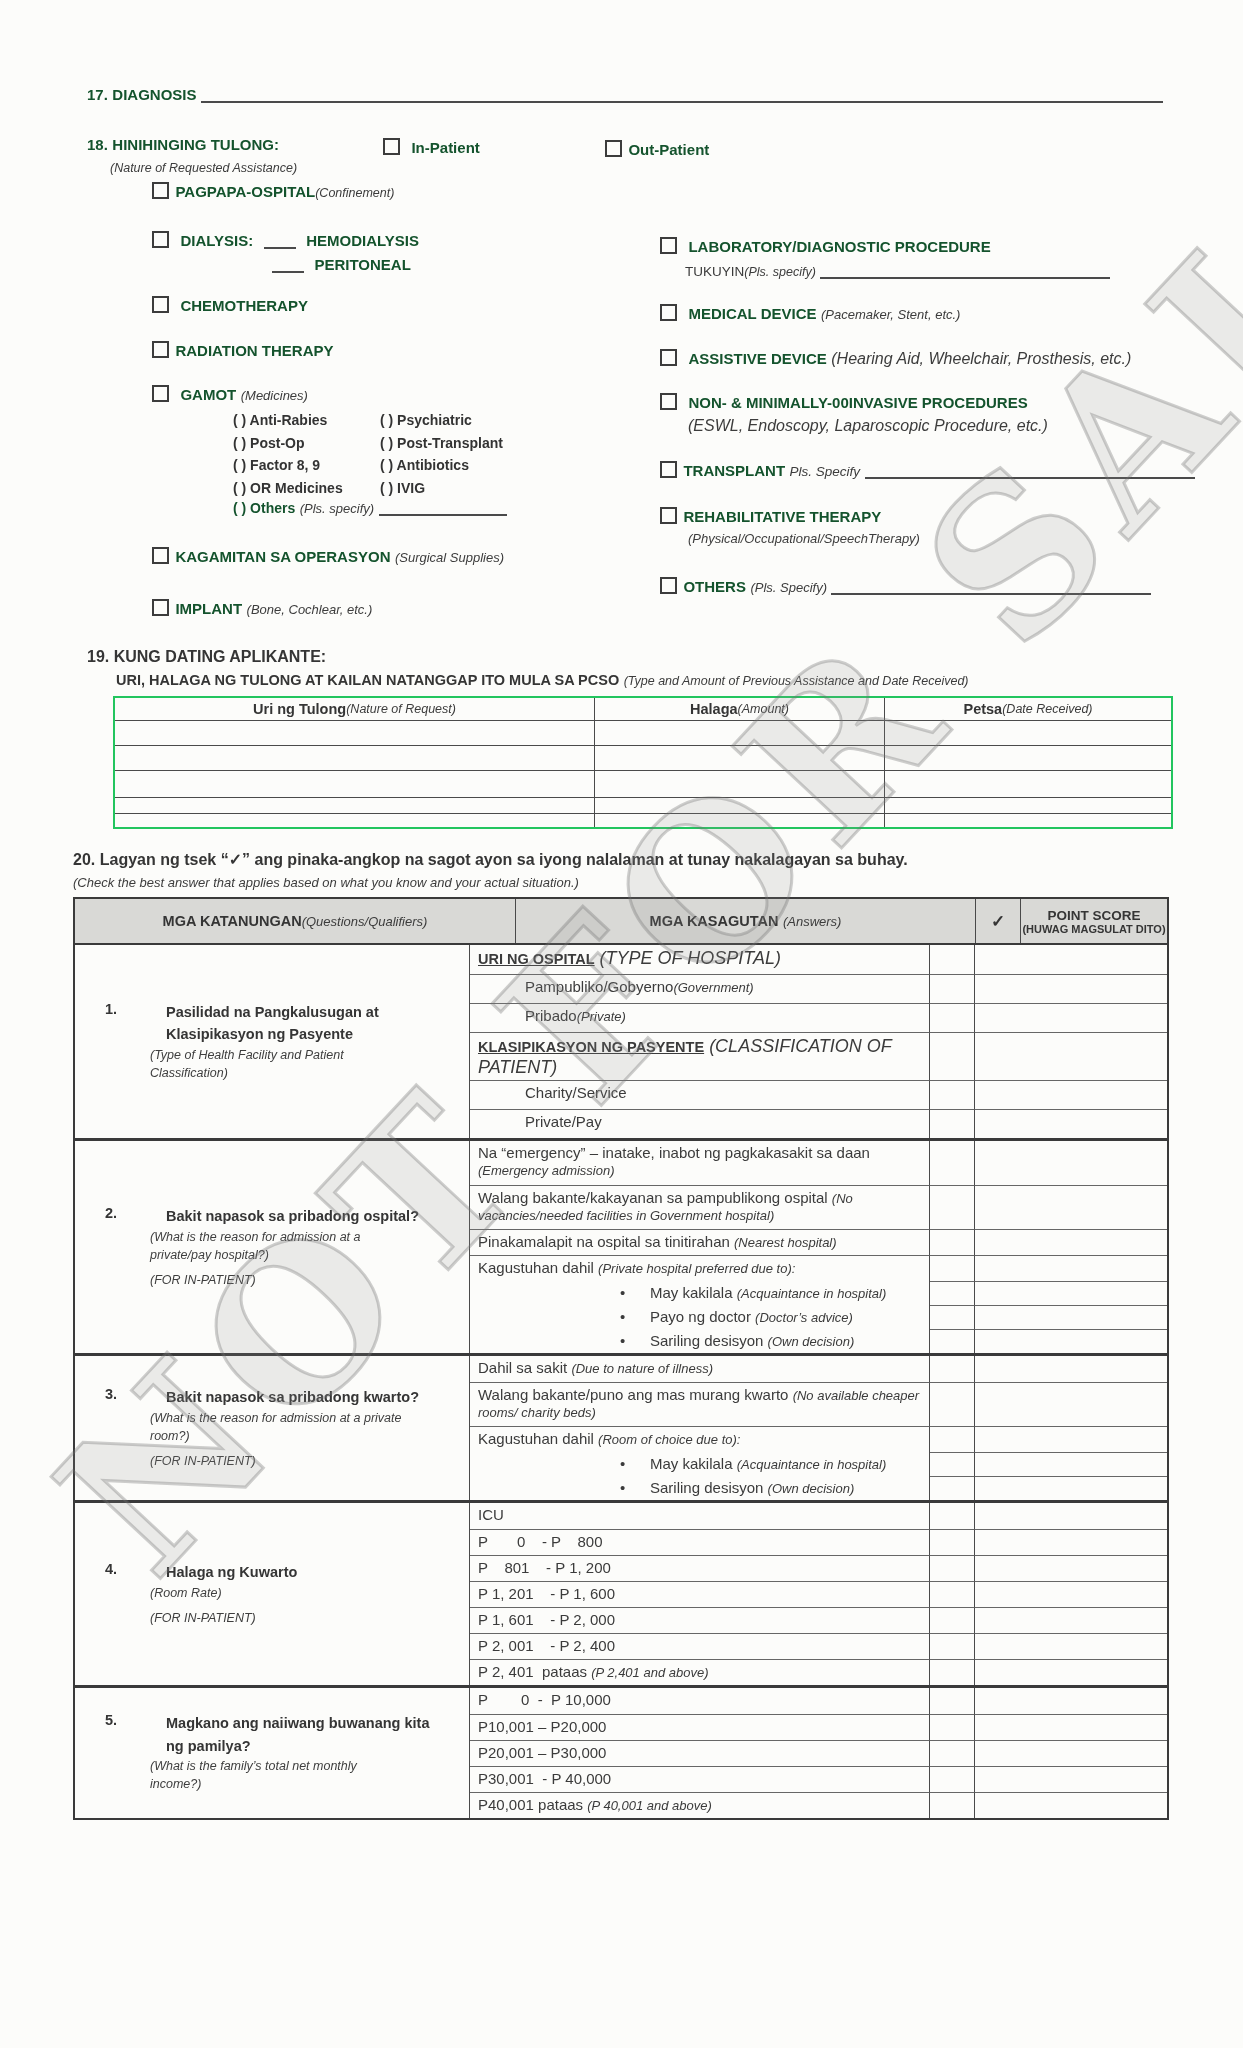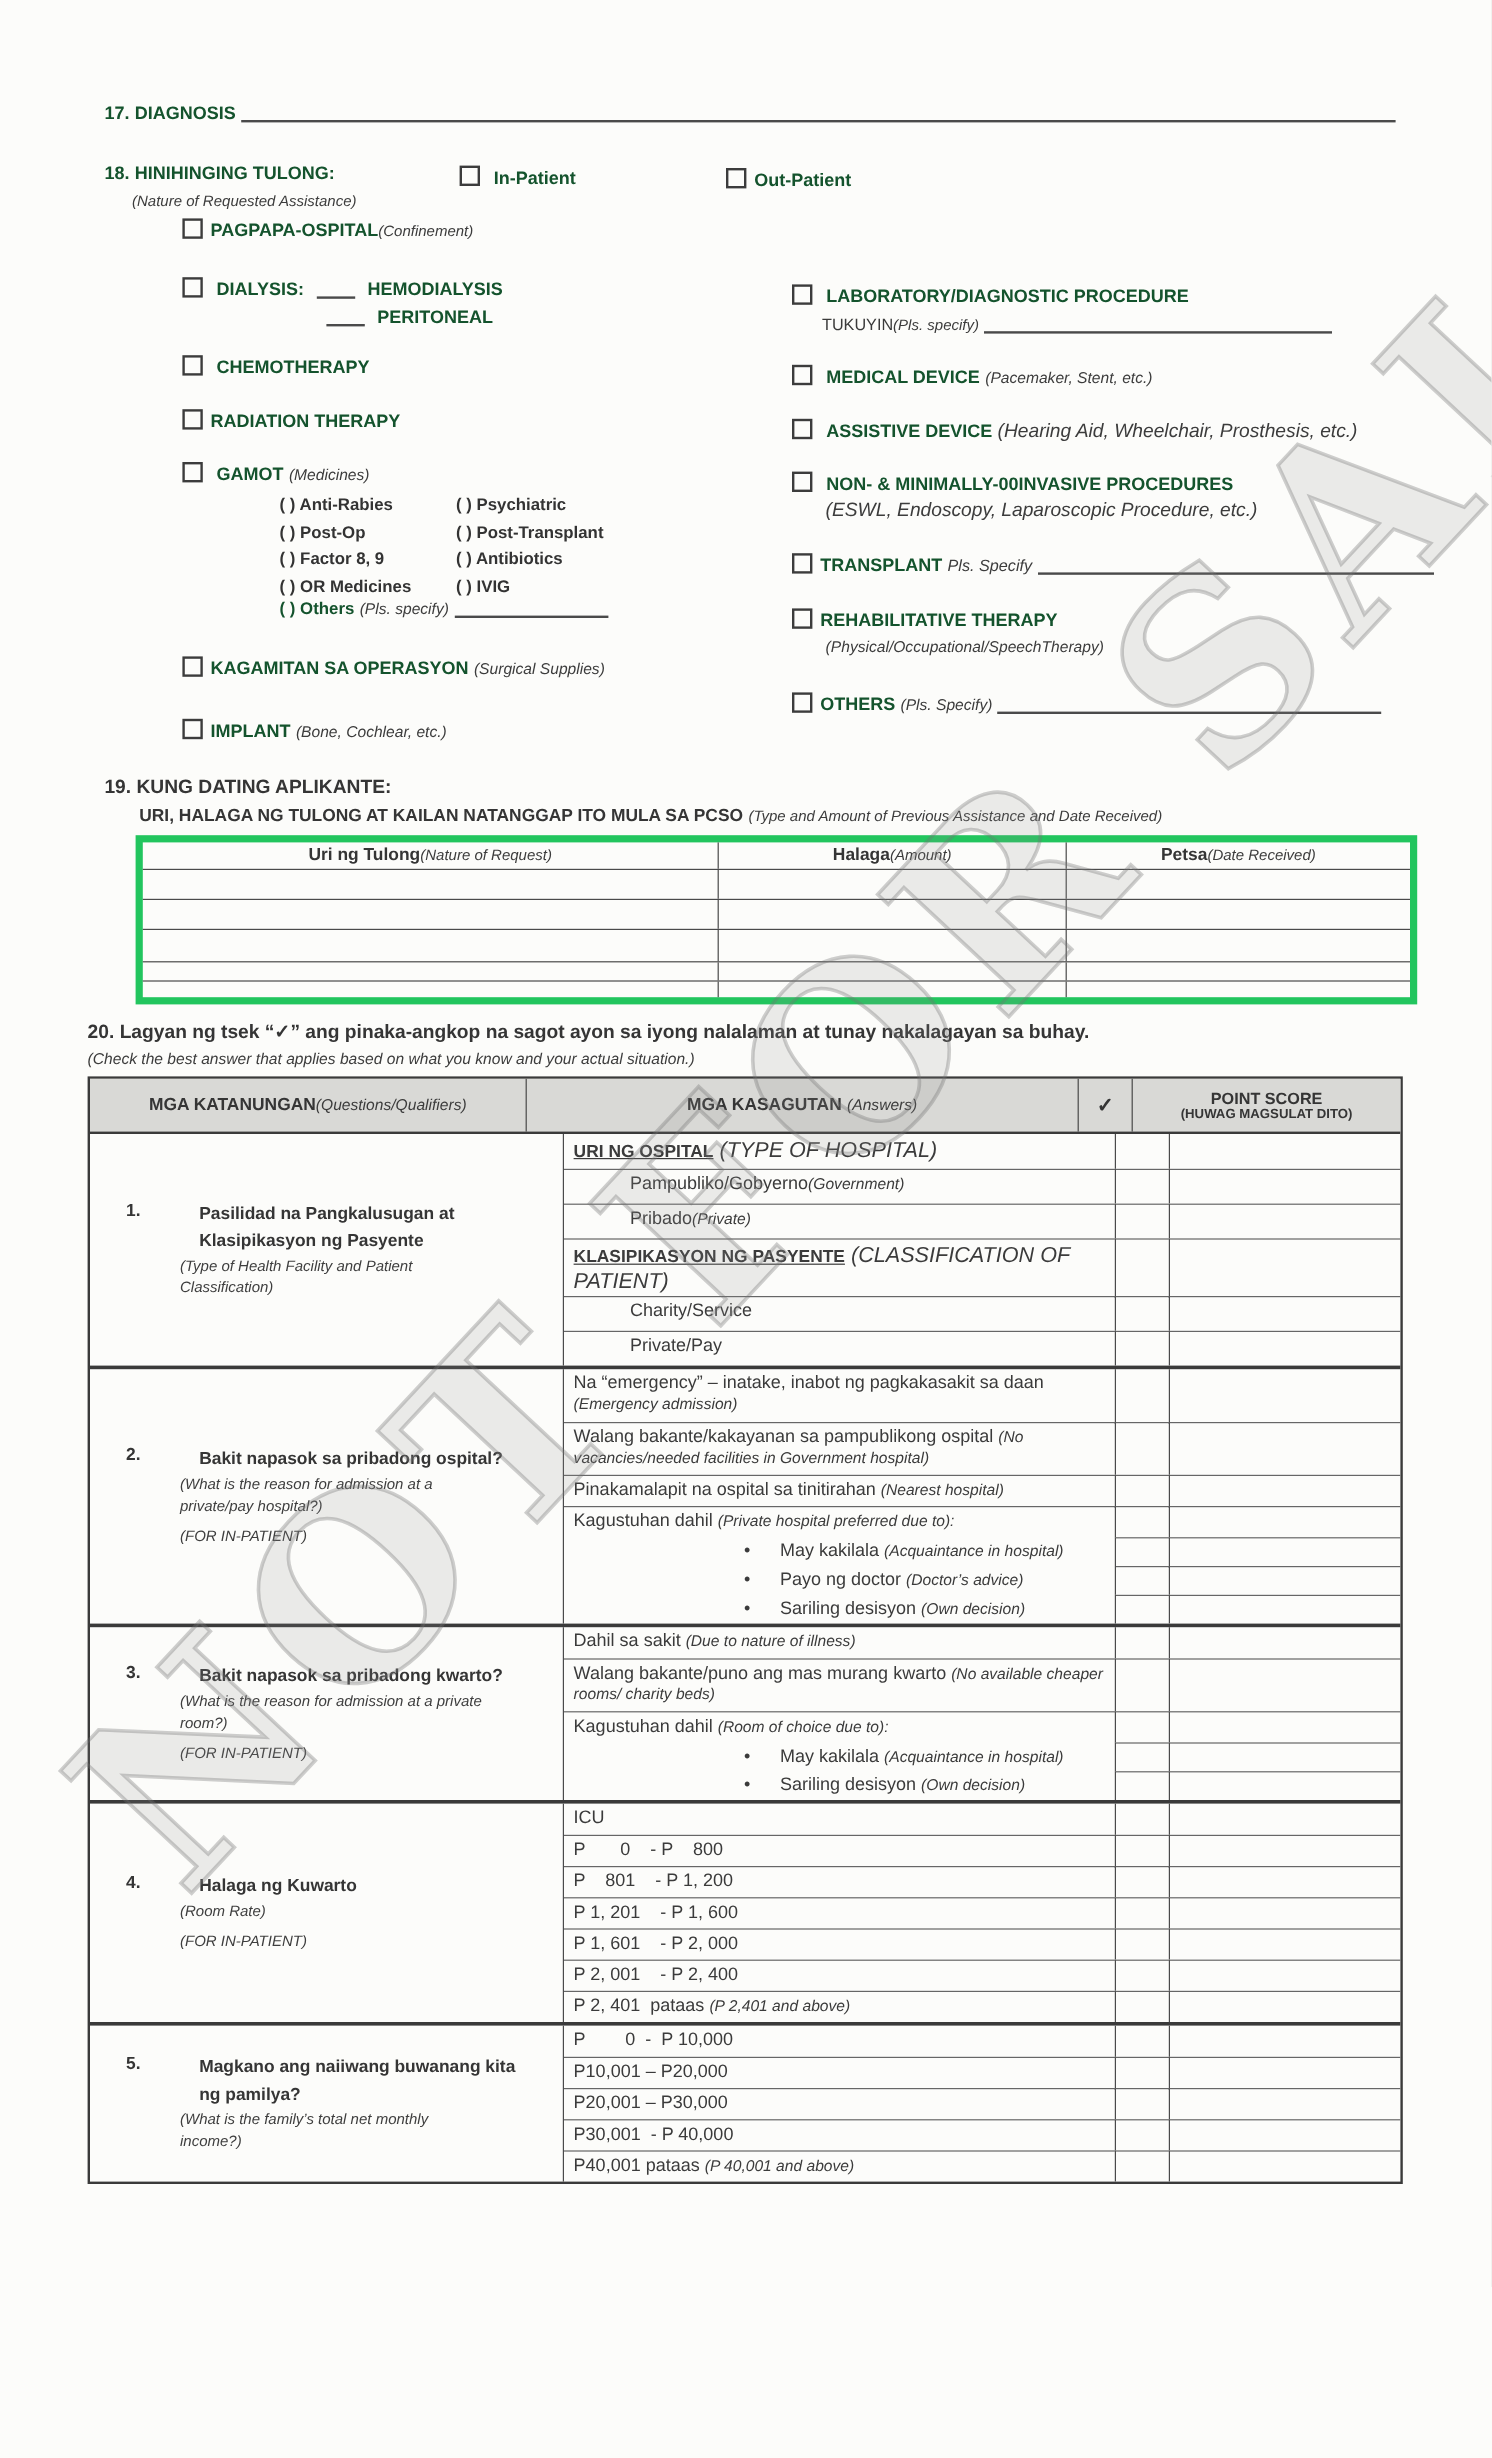--- a/index.html
+++ b/index.html
@@ -11,35 +11,35 @@
   .note{font-size:12.5px;font-style:italic;font-weight:400;color:#3c3c3c;}
   .cb{display:inline-block;width:13px;height:13px;border:2px solid #3c3c3c;margin-right:7px;
       vertical-align:-2px;background:transparent;}
   .cb.tight{margin-right:2px;}
   .blank{display:inline-block;border-bottom:2px solid #4a4a4a;height:14px;vertical-align:-3px;}
   .wm{position:absolute;left:-140px;top:860px;width:1520px;text-align:center;white-space:nowrap;
       font-family:"DejaVu Serif",serif;font-weight:700;font-size:205px;letter-spacing:14px;
       color:rgba(145,145,145,0.16);-webkit-text-stroke:3px rgba(115,115,115,0.34);
       transform:rotate(-47deg);pointer-events:none;z-index:5;}
   
-  .t19{position:absolute;left:113px;top:696px;width:1056px;border:6px solid #22c55e;z-index:2;}
+  .t19{position:absolute;left:113px;top:696px;width:1056px;border:2px solid #22c55e;z-index:2;}
   .t19row{display:flex;border-top:1.5px solid #4a4a4a;}
   .t19row:first-child{border-top:none;}
   .t19c{box-sizing:border-box;border-right:1.5px solid #4a4a4a;}
   .t19c:last-child{border-right:none;}
   .t19h{display:flex;align-items:center;justify-content:center;font-size:14.5px;padding:3px 0;}
   .c1{width:480px;} .c2{width:290px;} .c3{flex:1;}
   
   .t20{position:absolute;left:73px;top:897px;width:1096px;border:2.5px solid #3a3a3a;
        box-sizing:border-box;background:transparent;z-index:2;}
   .t20head{display:flex;background:#d9d9d6;border-bottom:2.5px solid #3a3a3a;}
   .hc{box-sizing:border-box;display:flex;flex-direction:column;align-items:center;justify-content:center;
       min-height:44px;border-right:1.5px solid #4a4a4a;text-align:center;}
   .hc:last-child{border-right:none;}
-  .wq{width:364px;} .wa{width:460px;} .wc{width:45px;} .ws{flex:1;}
+  .wq{width:441px;} .wa{width:460px;} .wc{width:45px;} .ws{flex:1;}
   .qblock{display:flex;border-top:3px solid #3a3a3a;}
   .qblock:first-of-type{border-top:none;}
   .qcell{box-sizing:border-box;width:395px;border-right:1.5px solid #4a4a4a;
          display:flex;justify-content:center;flex-direction:column;padding:10px 10px 10px 30px;}
   .qrowwrap{flex:1;display:flex;flex-direction:column;}
   .arow{display:flex;}
   .acell{box-sizing:border-box;width:460px;border-right:1.5px solid #4a4a4a;border-top:1px solid #666;
          padding:3px 8px 2px 8px;font-size:15px;color:#3b3b3b;white-space:pre-wrap;}
   .ccell{box-sizing:border-box;width:45px;border-right:1.5px solid #4a4a4a;border-top:1px solid #666;}
   .scell{box-sizing:border-box;flex:1;border-top:1px solid #666;}

